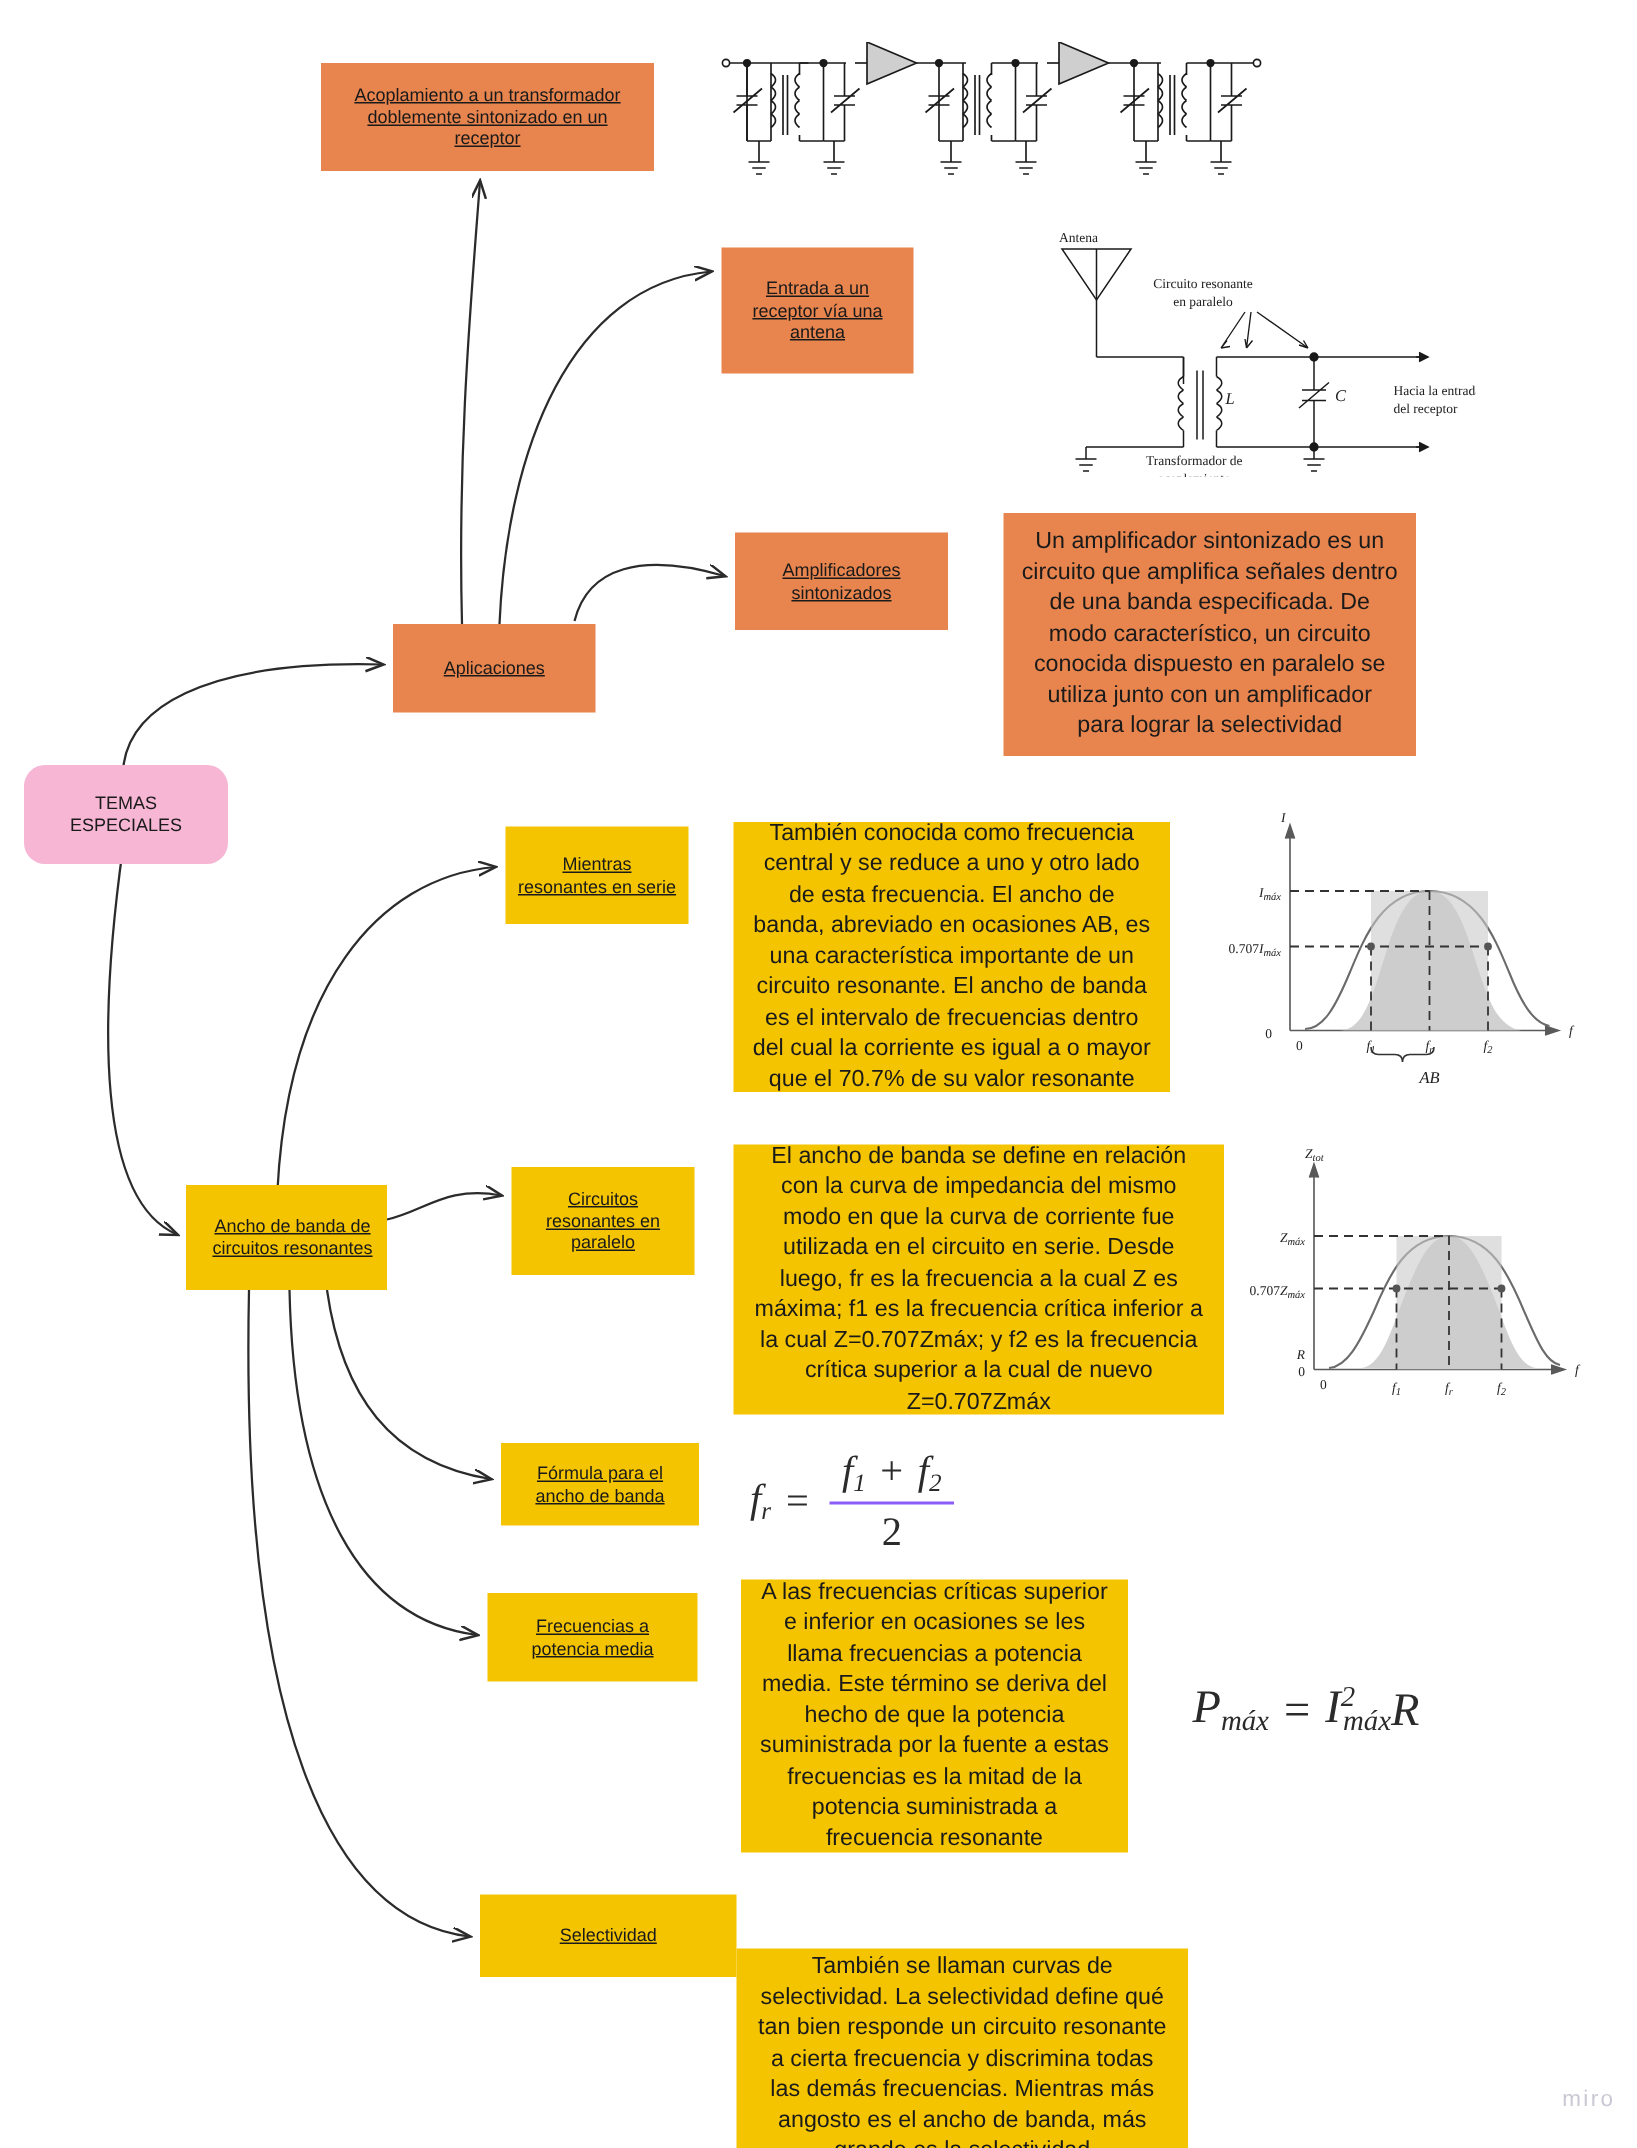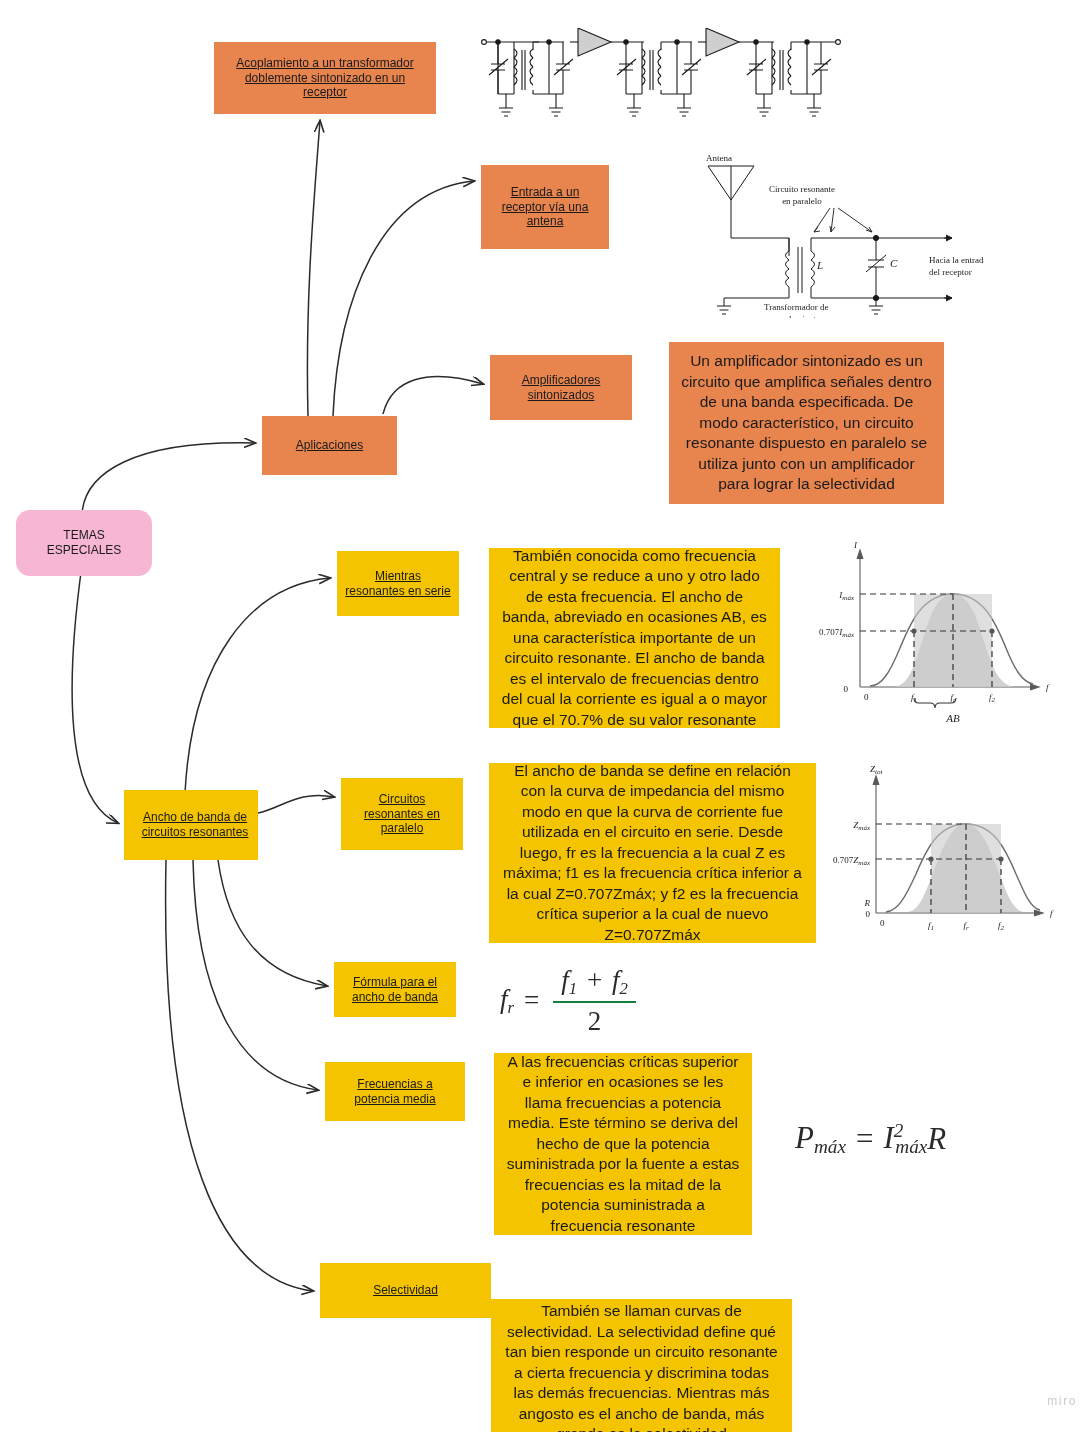--- a/index.html
+++ b/index.html
@@ -6,25 +6,25 @@
   body{font-family:"Liberation Sans",sans-serif;}
   #canvas{position:relative;width:1091px;height:1432px;background:#fff;overflow:hidden;}
   .node{position:absolute;box-sizing:border-box;display:flex;align-items:center;justify-content:center;text-align:center;color:#1a1a1a;line-height:1.22;}
   .root{background:#f6b6d4;border-radius:14px;font-size:12px;white-space:pre-line;}
   .orange{background:#e8854e;font-size:15px;}
   .yellow{background:#f5c400;font-size:15px;}
   .textbox{font-size:15.5px;padding:10px 12px;line-height:1.32;}
   .label{font-size:12px;padding:4px 8px;text-decoration:underline;}
   svg.edges{position:absolute;left:0;top:0;width:1091px;height:1432px;pointer-events:none;}
   .fig{position:absolute;}
-  .watermark{position:absolute;right:14px;bottom:24px;color:#c9c9d3;font-size:12px;letter-spacing:1.6px;}
+  .watermark{position:absolute;right:14px;bottom:24px;color:#c9c9d3;font-size:15px;letter-spacing:1.6px;}
   .mono-lbl{font-family:"Liberation Serif",serif;font-size:9px;fill:#222;}
   .formula{position:absolute;font-family:"Liberation Serif",serif;color:#2b2b2b;display:flex;align-items:center;}
   .frac{display:inline-flex;flex-direction:column;align-items:center;vertical-align:middle;margin:0 4px;}
-  .frac .num{border-bottom:2px solid #15803d;padding:0 8px 2px 8px;}
+  .frac .num{border-bottom:2px solid #8b5cf6;padding:0 8px 2px 8px;}
   .frac .den{padding:3px 8px 0 8px;}
   .it{font-style:italic;}
   sub{font-size:.62em;vertical-align:-.28em;font-style:italic;}
   sup{font-size:.62em;vertical-align:.55em;}
 </style>
 </head>
 <body>
 
 <div id="canvas">
 
@@ -84,34 +84,34 @@
   </div>
 
   <div class="node yellow label" style="left:337px;top:551px;width:122px;height:65px;">
     <span>Mientras resonantes en serie</span>
   </div>
 
   <div class="node yellow label" style="left:341px;top:766px;width:122px;height:72px;margin-top:12px;">
     <span>Circuitos resonantes en paralelo</span>
   </div>
 
-  <div class="node yellow label" style="left:334px;top:962px;width:122px;height:55px;">
+  <div class="node yellow label" style="left:334px;top:962px;width:132px;height:55px;">
     <span>Fórmula para el ancho de banda</span>
   </div>
 
   <div class="node yellow label" style="left:325px;top:1062px;width:140px;height:59px;">
     <span>Frecuencias a potencia media</span>
   </div>
 
   <div class="node yellow label" style="left:320px;top:1263px;width:171px;height:55px;">
     <span>Selectividad</span>
   </div>
 
   <div class="node orange textbox" style="left:669px;top:342px;width:275px;height:162px;">
-    <span>Un amplificador sintonizado es un circuito que amplifica señales dentro de una banda especificada. De modo característico, un circuito resonante dispuesto en paralelo se utiliza junto con un amplificador para lograr la selectividad</span>
+    <span>Un amplificador sintonizado es un circuito que amplifica señales dentro de una banda especificada. De modo característico, un circuito conocida dispuesto en paralelo se utiliza junto con un amplificador para lograr la selectividad</span>
   </div>
 
   <div class="node yellow textbox" style="left:489px;top:548px;width:291px;height:180px;">
     <span>También conocida como frecuencia central y se reduce a uno y otro lado de esta frecuencia. El ancho de banda, abreviado en ocasiones AB, es una característica importante de un circuito resonante. El ancho de banda es el intervalo de frecuencias dentro del cual la corriente es igual a o mayor que el 70.7% de su valor resonante</span>
   </div>
 
   <div class="node yellow textbox" style="left:489px;top:763px;width:327px;height:180px;">
     <span>El ancho de banda se define en relación con la curva de impedancia del mismo modo en que la curva de corriente fue utilizada en el circuito en serie. Desde luego, fr es la frecuencia a la cual Z es máxima; f1 es la frecuencia crítica inferior a la cual Z=0.707Zmáx; y f2 es la frecuencia crítica superior a la cual de nuevo Z=0.707Zmáx</span>
   </div>
 

